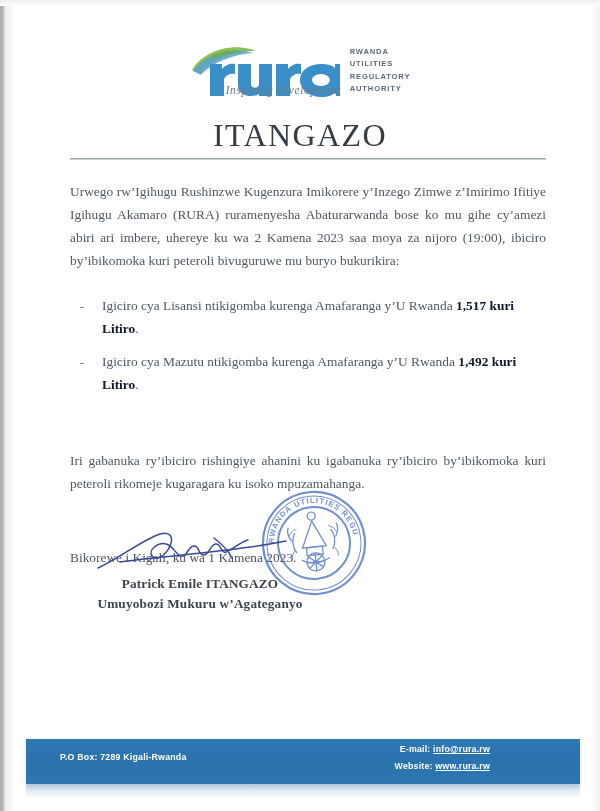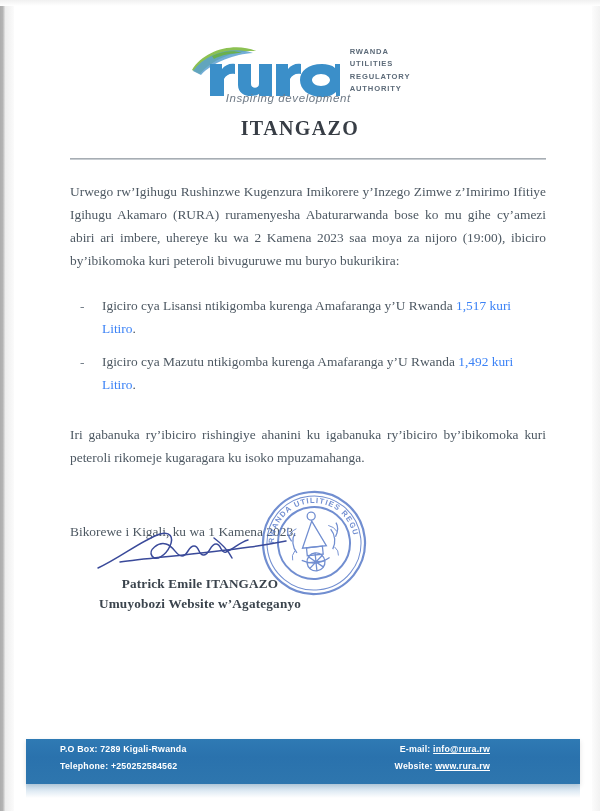--- a/index.html
+++ b/index.html
@@ -59,47 +59,46 @@
   .logo-mark {
     position: relative;
     width: 150px;
     height: 64px;
   }
   .logo-mark svg { display: block; }
   .logo-tag {
     position: absolute;
     left: 36px;
     top: 44px;
-    font-family: Liberation Sans, sans-serif;
+    font-family: Liberation Serif, serif;
     font-style: italic;
     font-size: 11.5px;
     color: #6f7a86;
     letter-spacing: 0.6px;
     white-space: nowrap;
-    margin-top: 8px;
   }
   .logo-words {
     margin-top: 6px;
     font-family: Liberation Sans, sans-serif;
     font-size: 7.6px;
     font-weight: bold;
     color: #5d6b79;
     line-height: 1.62;
     letter-spacing: 0.85px;
   }
 
   
   .doc-title {
     position: absolute;
     left: 0; top: 117px;
     width: 600px;
     text-align: center;
     font-family: "Liberation Serif", serif;
-    font-weight: bold;
-    font-size: 20px;
+    font-weight: normal;
+    font-size: 32px;
     letter-spacing: 1.4px;
     color: #373d45;
   }
   .rule {
     position: absolute;
     left: 70px; top: 158px;
     width: 476px; height: 2px;
     background: linear-gradient(to bottom, #9aa0a6 0%, #b9bfc5 60%, #dfe2e5 100%);
   }
 
@@ -131,24 +130,24 @@
     font-size: 13.4px;
     line-height: 1.68;
     color: #4d5862;
   }
   .bullet-dash {
     width: 22px;
     flex: 0 0 22px;
     color: #707b86;
   }
   .bullet-text { flex: 1; }
-  .bullet-text b { font-weight: normal; color: #3b82f6; }
+  .bullet-text b { font-weight: bold; color: #0f172a; }
 
   .para-closing {
-    margin-top: 27px;
+    margin-top: 53px;
   }
   .para-place {
     margin-top: 52px;
     font-size: 13.4px;
     line-height: 1.7;
     color: #4d5862;
   }
 
   
   .sig-block {
@@ -336,28 +335,27 @@
           <path d="M8 40 C 30 30, 52 12, 70 6 C 80 3, 84 9, 80 18 C 76 27, 66 34, 62 28
                    C 58 22, 68 14, 76 16 C 84 18, 86 28, 92 28 C 98 28, 98 18, 104 18
                    C 110 18, 108 28, 114 27 C 120 26, 120 16, 126 16 C 132 16, 130 26, 136 24
                    C 144 21, 150 14, 158 12"></path>
           <path d="M30 34 C 60 30, 110 26, 160 19 C 175 17, 186 15, 196 13"></path>
           <path d="M124 10 C 132 16, 138 22, 142 30"></path>
         </g>
       </svg>
     </div>
     <div class="sig-name">Patrick Emile ITANGAZO</div>
-    <div class="sig-title">Umuyobozi Website w’Agateganyo</div>
+    <div class="sig-title">Umuyobozi Mukuru w’Agateganyo</div>
   </div>
 
   <div class="footer-band">
     <div class="footer-inner">
       <div class="footer-col footer-left">
         <div>P.O Box: 7289 Kigali-Rwanda</div>
-        <div>Telephone: +250252584562</div>
       </div>
       <div class="footer-col footer-right">
         <div><span>E-mail: </span><span class="footer-link">info@rura.rw</span></div>
         <div><span>Website: </span><span class="footer-link">www.rura.rw</span></div>
       </div>
     </div>
   </div>
   <div class="footer-fade"></div>
 
 </div>

